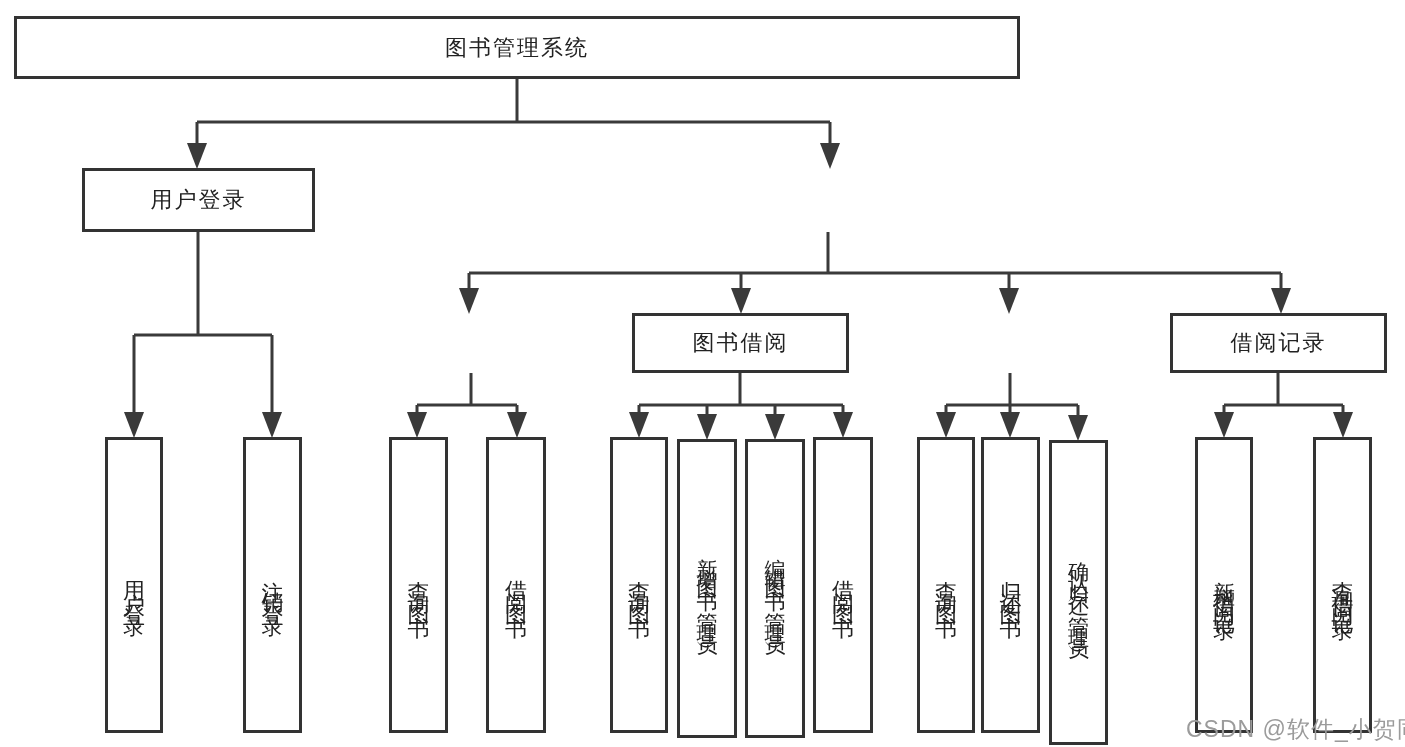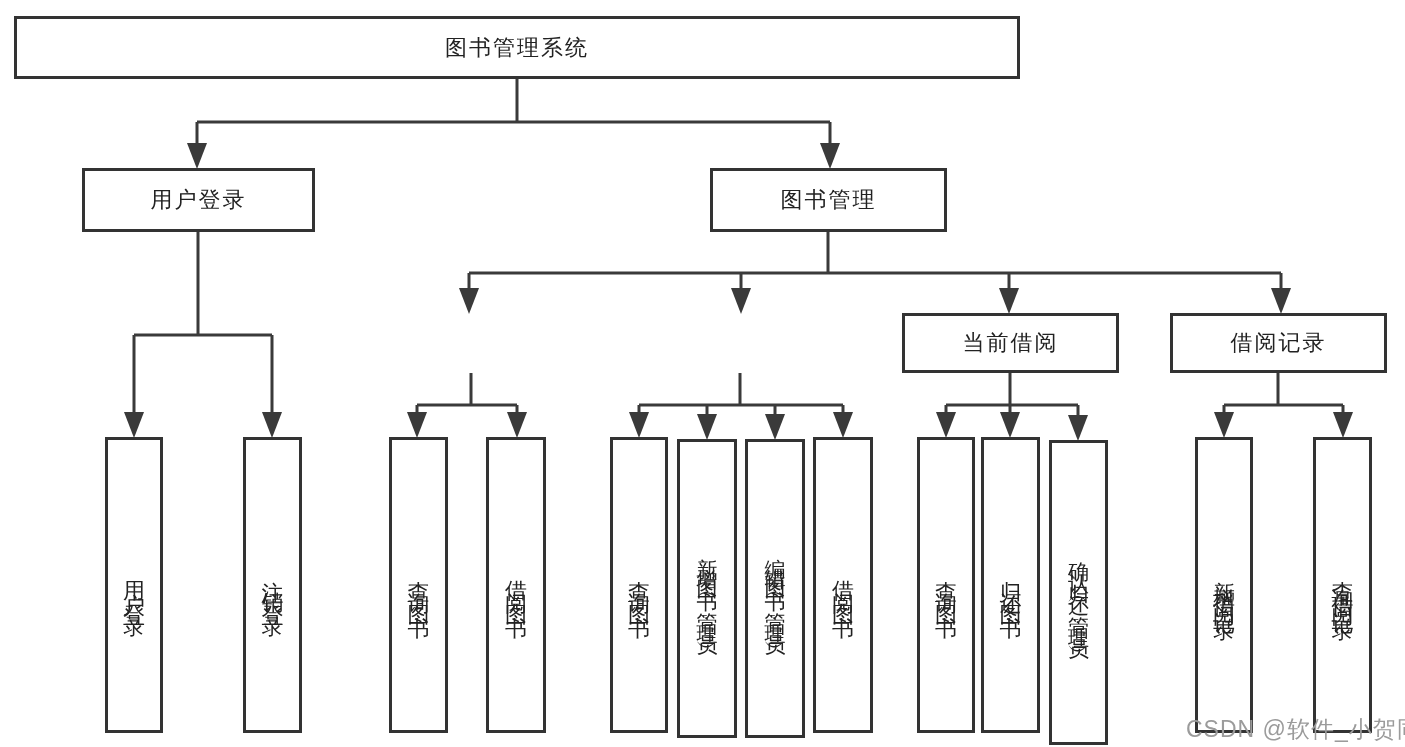--- a/index.html
+++ b/index.html
@@ -77,23 +77,22 @@
       <path class="arrow" d="M1000 412 L1020 412 L1010 438 Z"></path>
       <path class="arrow" d="M1068 415 L1088 415 L1078 441 Z"></path>
       <path class="arrow" d="M1214 412 L1234 412 L1224 438 Z"></path>
       <path class="arrow" d="M1333 412 L1353 412 L1343 438 Z"></path>
     </g>
   </svg>
 
   <div class="box" style="left:14px;top:0;width:1006px;height:63px;margin-top:16px;">图书管理系统</div>
 
   <div class="box" style="left:82px;top:168px;width:233px;height:64px;">用户登录</div>
-  <div class="box" style="left:710px;top:168px;width:237px;height:64px;">图书管理</div>
 
-  <div class="box" style="left:902px;top:313px;width:217px;height:60px;">当前借阅</div>
+  <div class="box" style="left:632px;top:313px;width:217px;height:60px;">图书借阅</div>
   <div class="box" style="left:1170px;top:313px;width:217px;height:60px;">借阅记录</div>
 
   <div class="box leaf" style="left:105px;top:437px;width:58px;height:296px;">用户登录</div>
   <div class="box leaf" style="left:243px;top:437px;width:59px;height:296px;">注销登录</div>
 
   <div class="box leaf" style="left:389px;top:437px;width:59px;height:296px;">查询图书</div>
   <div class="box leaf" style="left:486px;top:437px;width:60px;height:296px;">借阅图书</div>
 
   <div class="box leaf" style="left:610px;top:437px;width:58px;height:296px;">查询图书</div>
   <div class="box leaf ls-tight" style="left:677px;top:439px;width:60px;height:299px;">新增图书（管理员）</div>

